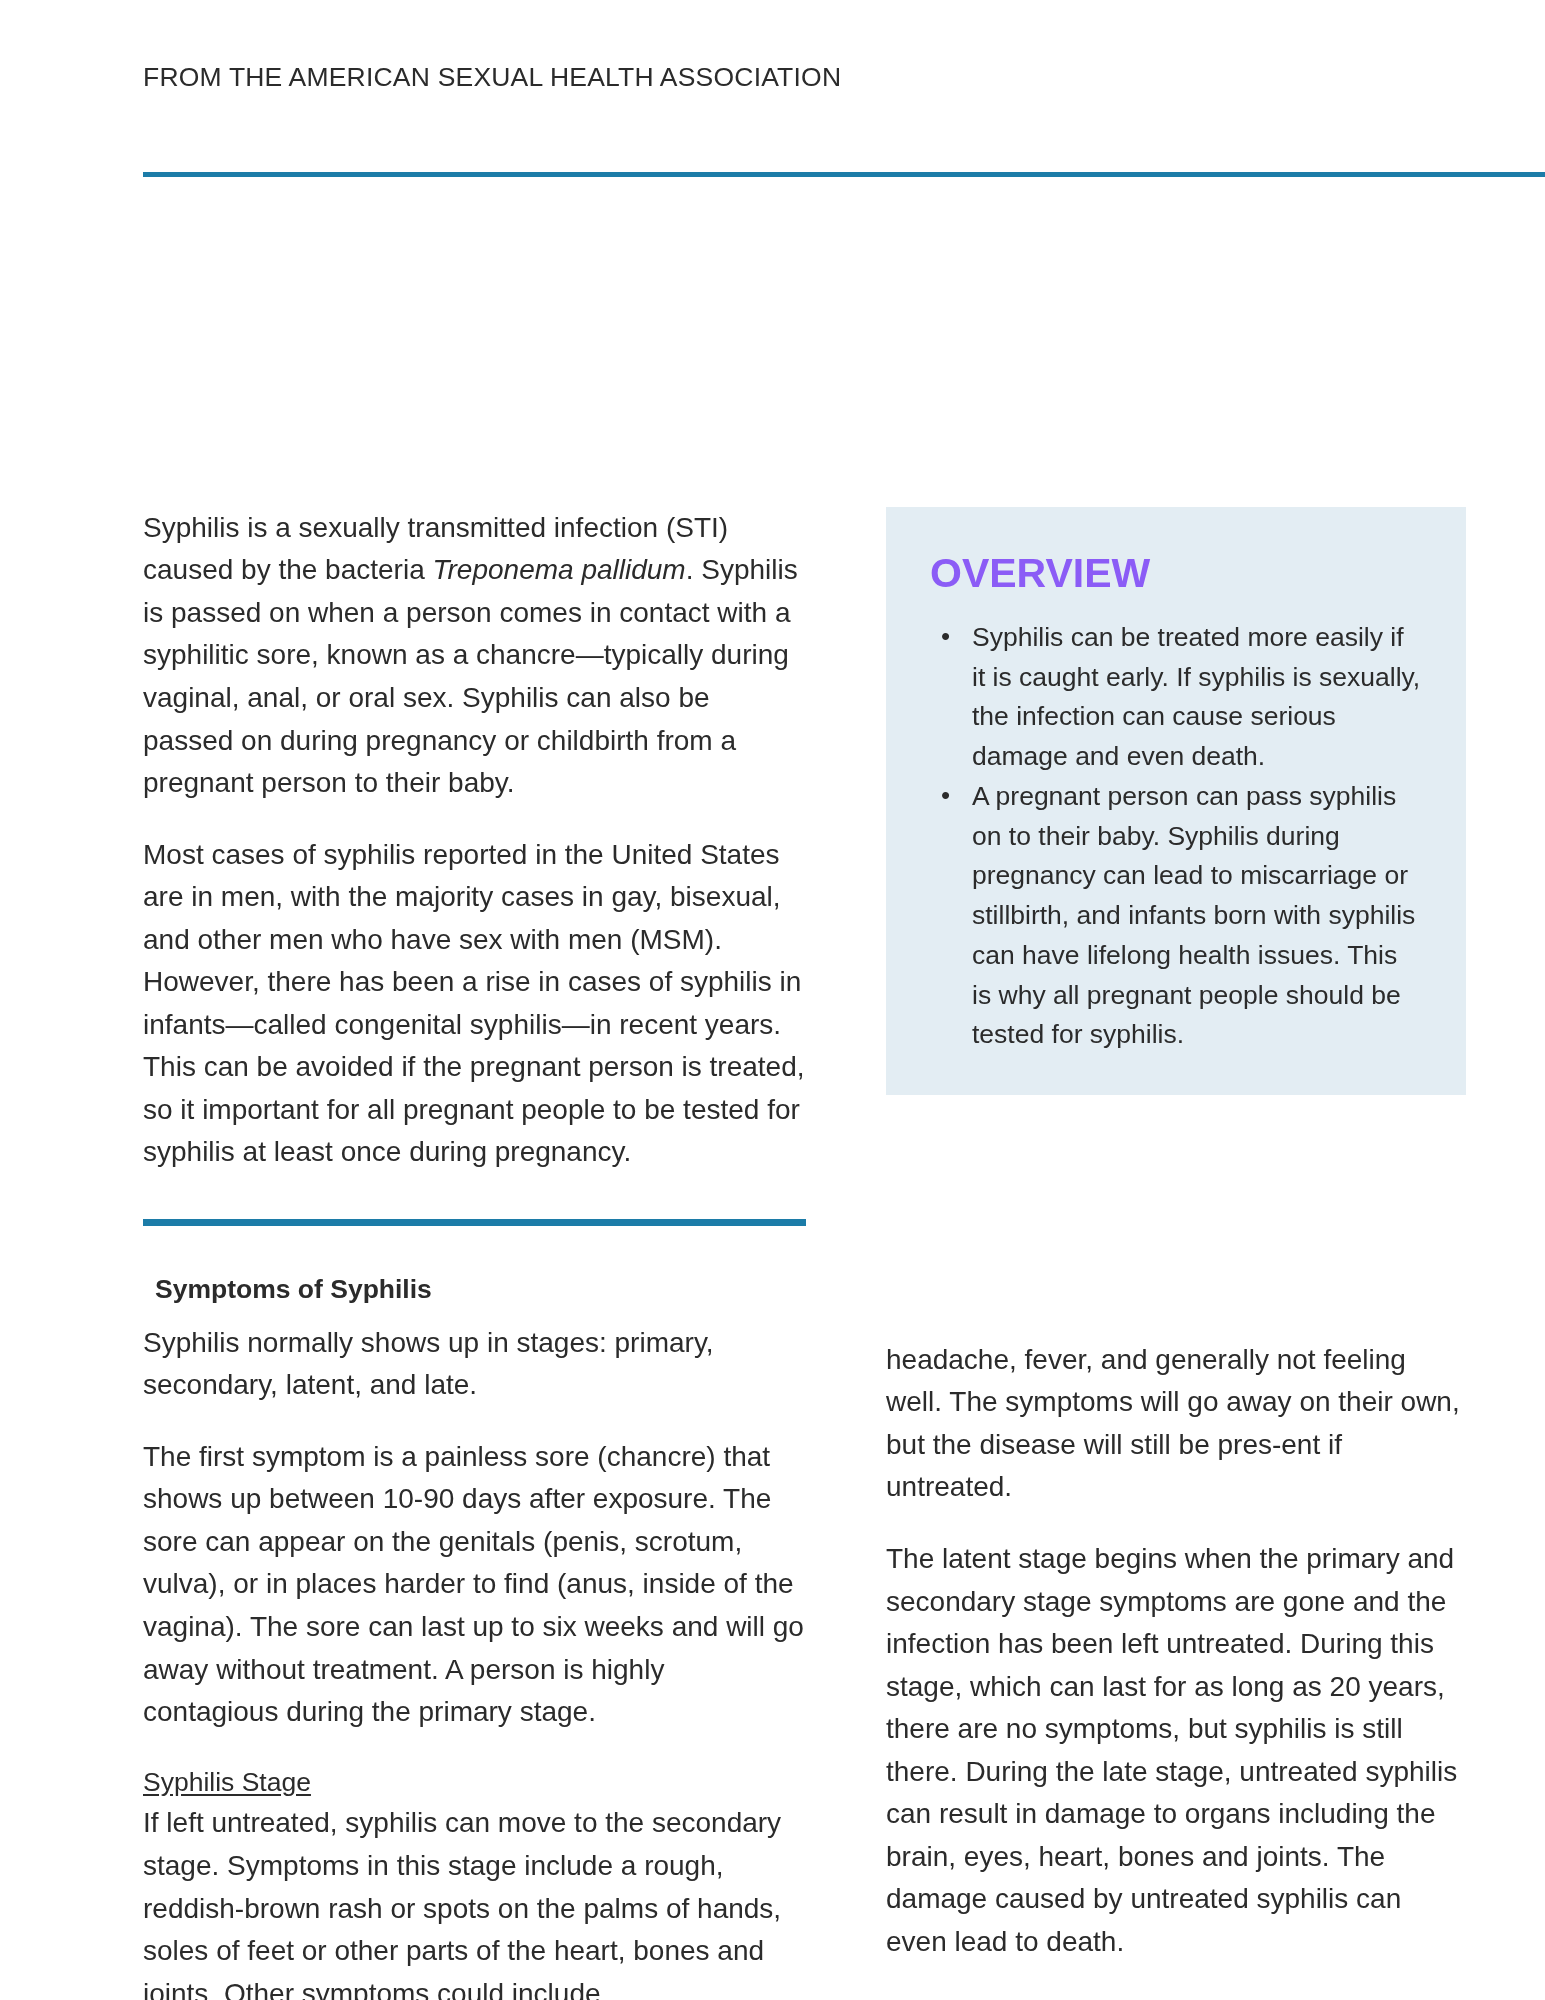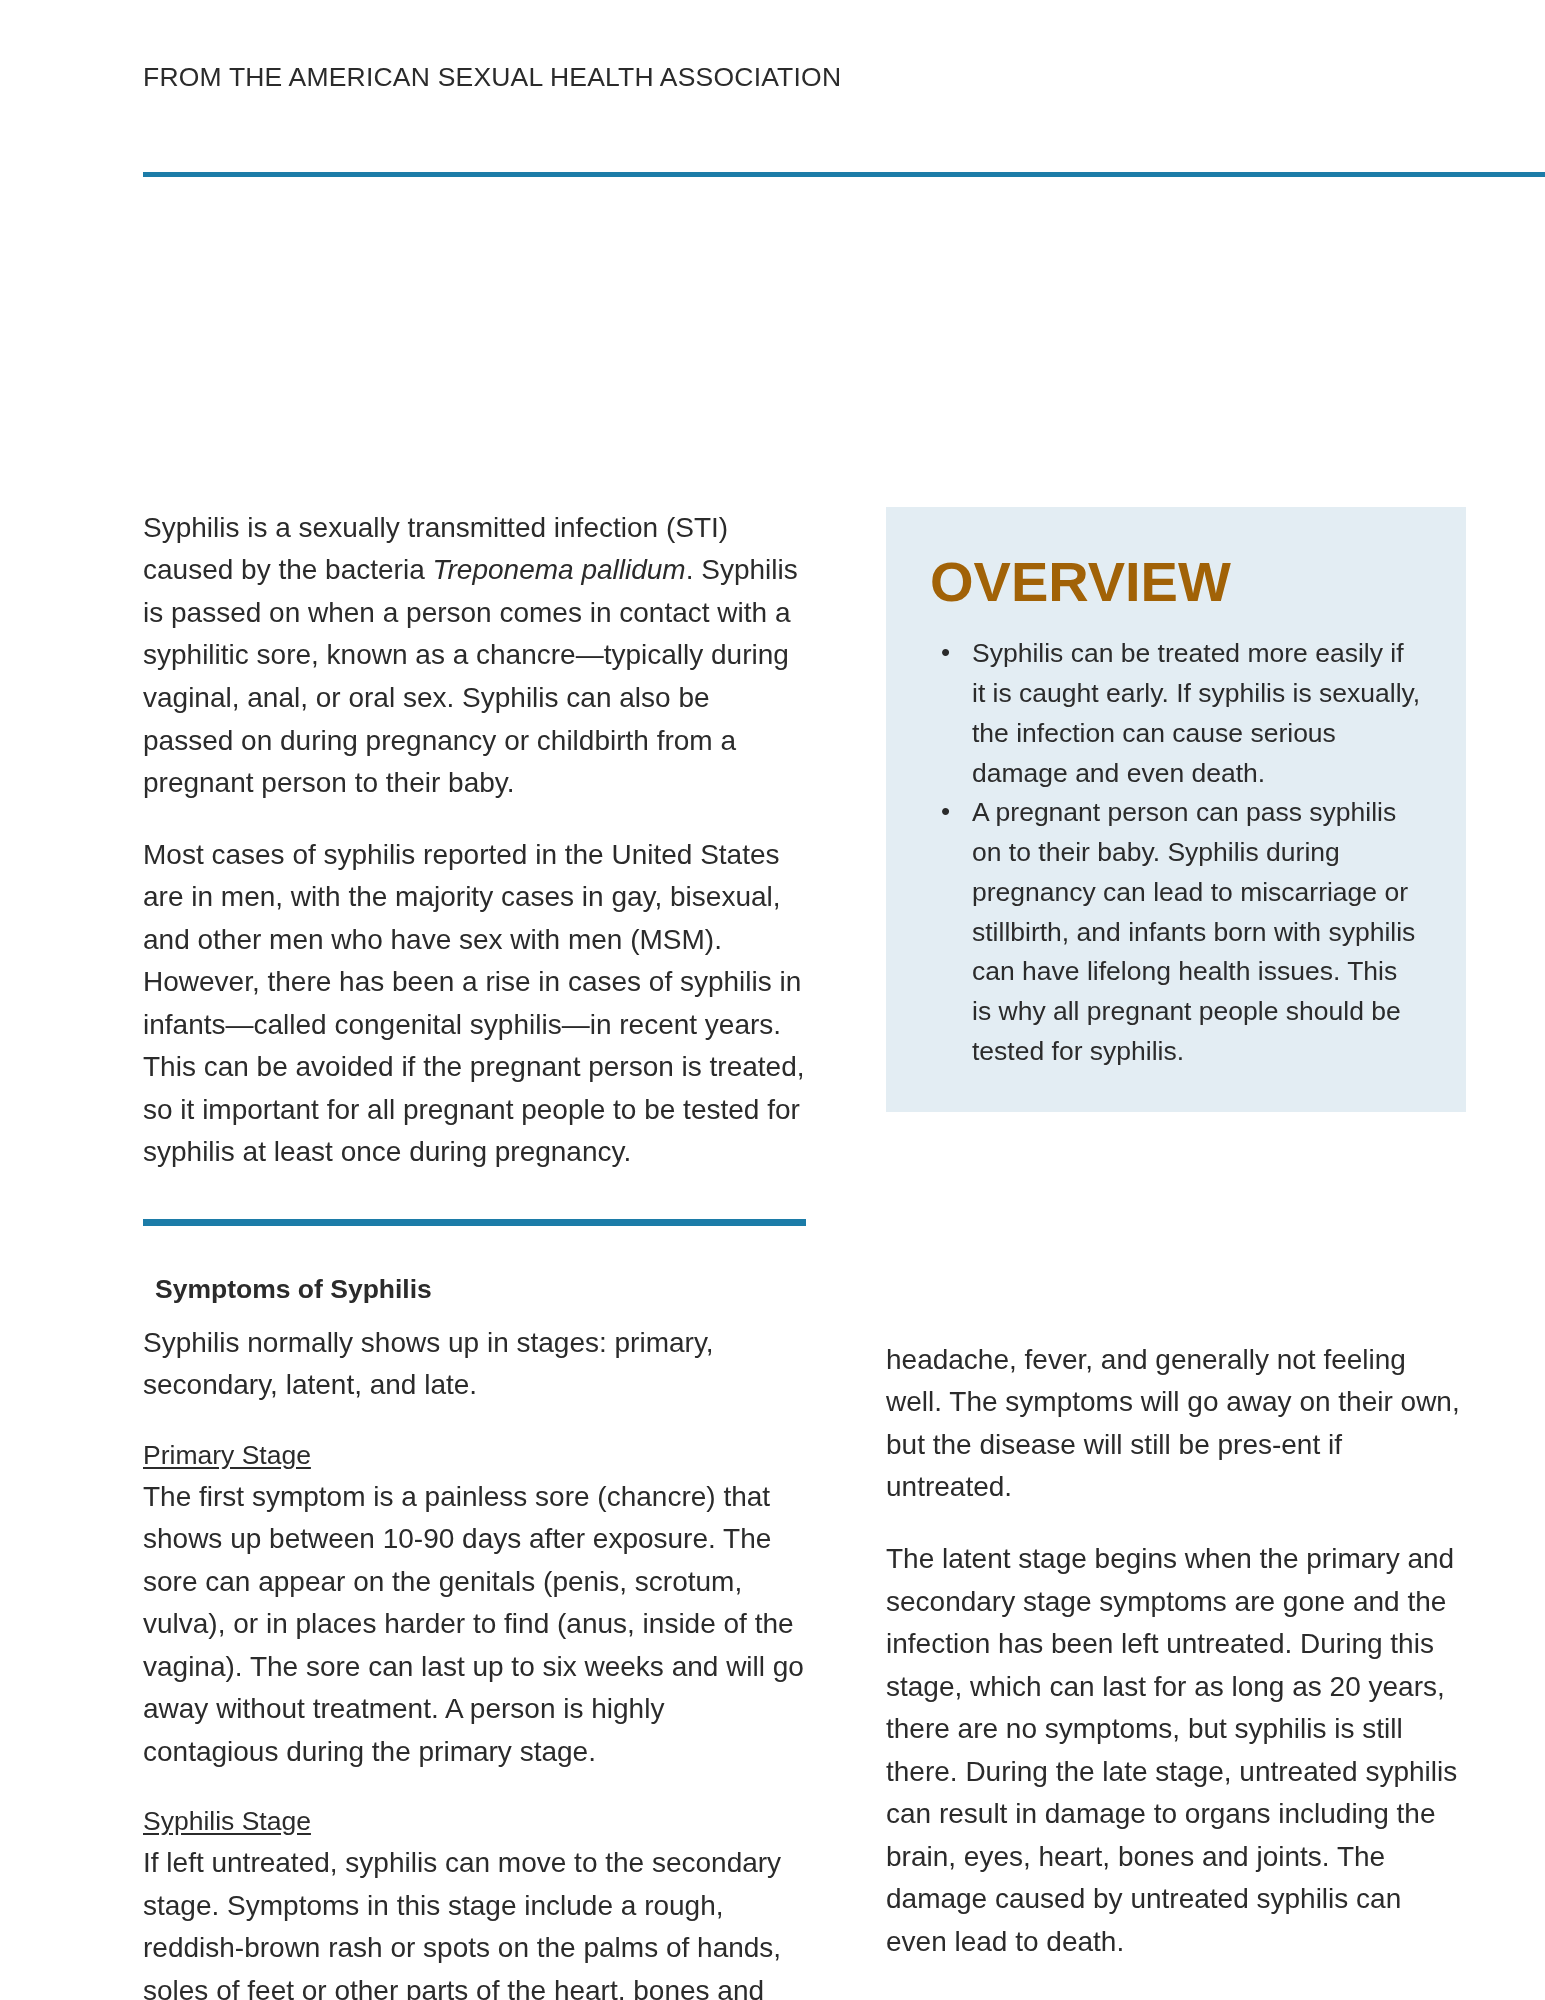--- a/index.html
+++ b/index.html
@@ -112,24 +112,24 @@
   
   .overview {
     position: absolute;
     left: 886px;
     top: 368px;
     width: 580px;
     background: #e3edf3;
     padding: 44px 44px 40px 44px;
   }
   .overview-title {
-    font-size: 56px;
+    font-size: 41px;
     font-weight: 700;
     letter-spacing: 0px;
-    color: #a16207;
+    color: #8b5cf6;
     margin: 0 0 22px 0;
     line-height: 1.1;
   }
   ul.overview-list {
     margin: 0;
     padding: 0 0 0 42px;
     list-style: none;
   }
   ul.overview-list li {
     position: relative;
@@ -173,21 +173,20 @@
 
       <p class="body"><span>Syphilis is a sexually transmitted infection (STI) caused by the bacteria </span><em class="ital">Treponema pallidum</em><span>. Syphilis is passed on when a person comes in contact with a syphilitic sore, known as a chancre—typically during vaginal, anal, or oral sex. Syphilis can also be passed on during pregnancy or childbirth from a pregnant person to their baby.</span></p>
 
       <p class="body">Most cases of syphilis reported in the United States are in men, with the majority cases in gay, bisexual, and other men who have sex with men (MSM). However, there has been a rise in cases of syphilis in infants—called congenital syphilis—in recent years. This can be avoided if the pregnant person is treated, so it important for all pregnant people to be tested for syphilis at least once during pregnancy.</p>
 
       <div class="section-rule"></div>
 
       <p class="bold-head">Symptoms of Syphilis</p>
       <p class="body">Syphilis normally shows up in stages: primary, secondary, latent, and late.</p>
 
-      <p class="sub-head">Primary Stage</p>
       <p class="body">The first symptom is a painless sore (chancre) that shows up between 10-90 days after exposure. The sore can appear on the genitals (penis, scrotum, vulva), or in places harder to find (anus, inside of the vagina). The sore can last up to six weeks and will go away without treatment. A person is highly contagious during the primary stage.</p>
 
       <p class="sub-head">Syphilis Stage</p>
       <p class="body tight">If left untreated, syphilis can move to the secondary stage. Symptoms in this stage include a rough, reddish-brown rash or spots on the palms of hands, soles of feet or other parts of the heart, bones and joints. Other symptoms could include</p>
     </div>
 
     <aside class="overview">
       <h2 class="overview-title">OVERVIEW</h2>
       <ul class="overview-list">
         <li>Syphilis can be treated more easily if it is caught early.  If syphilis is sexually, the infection can cause serious damage and even death.</li>

